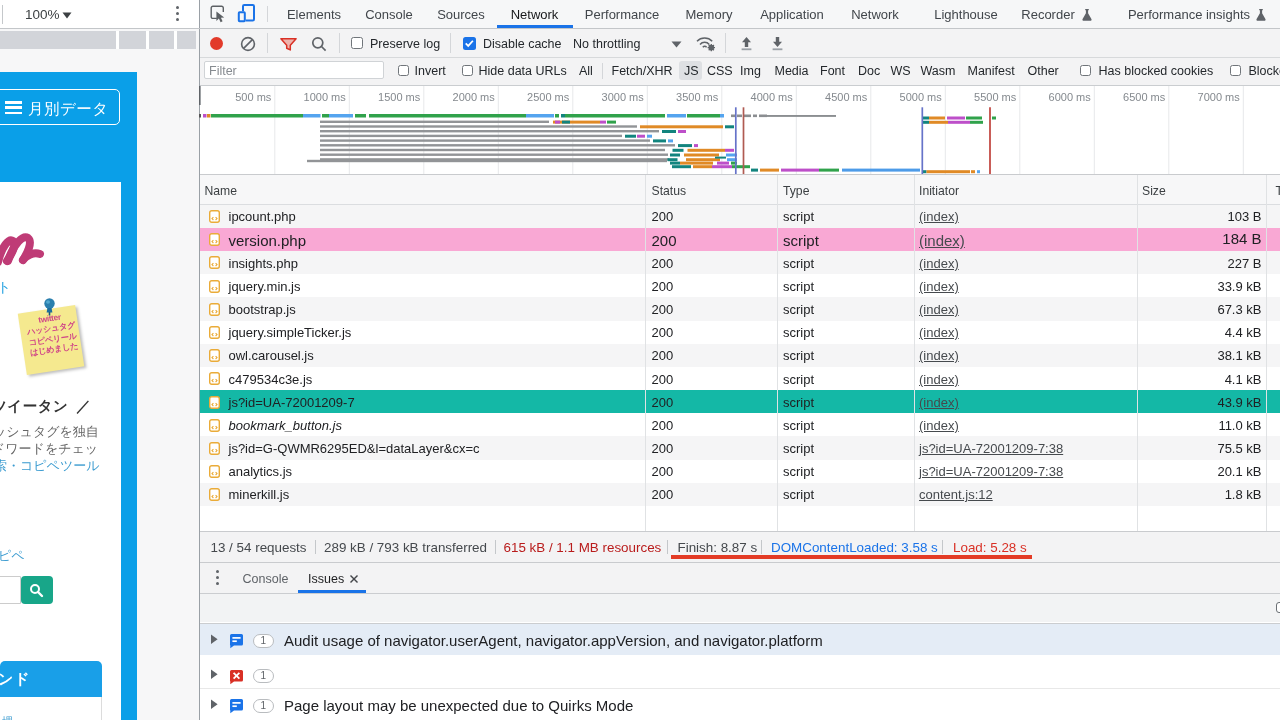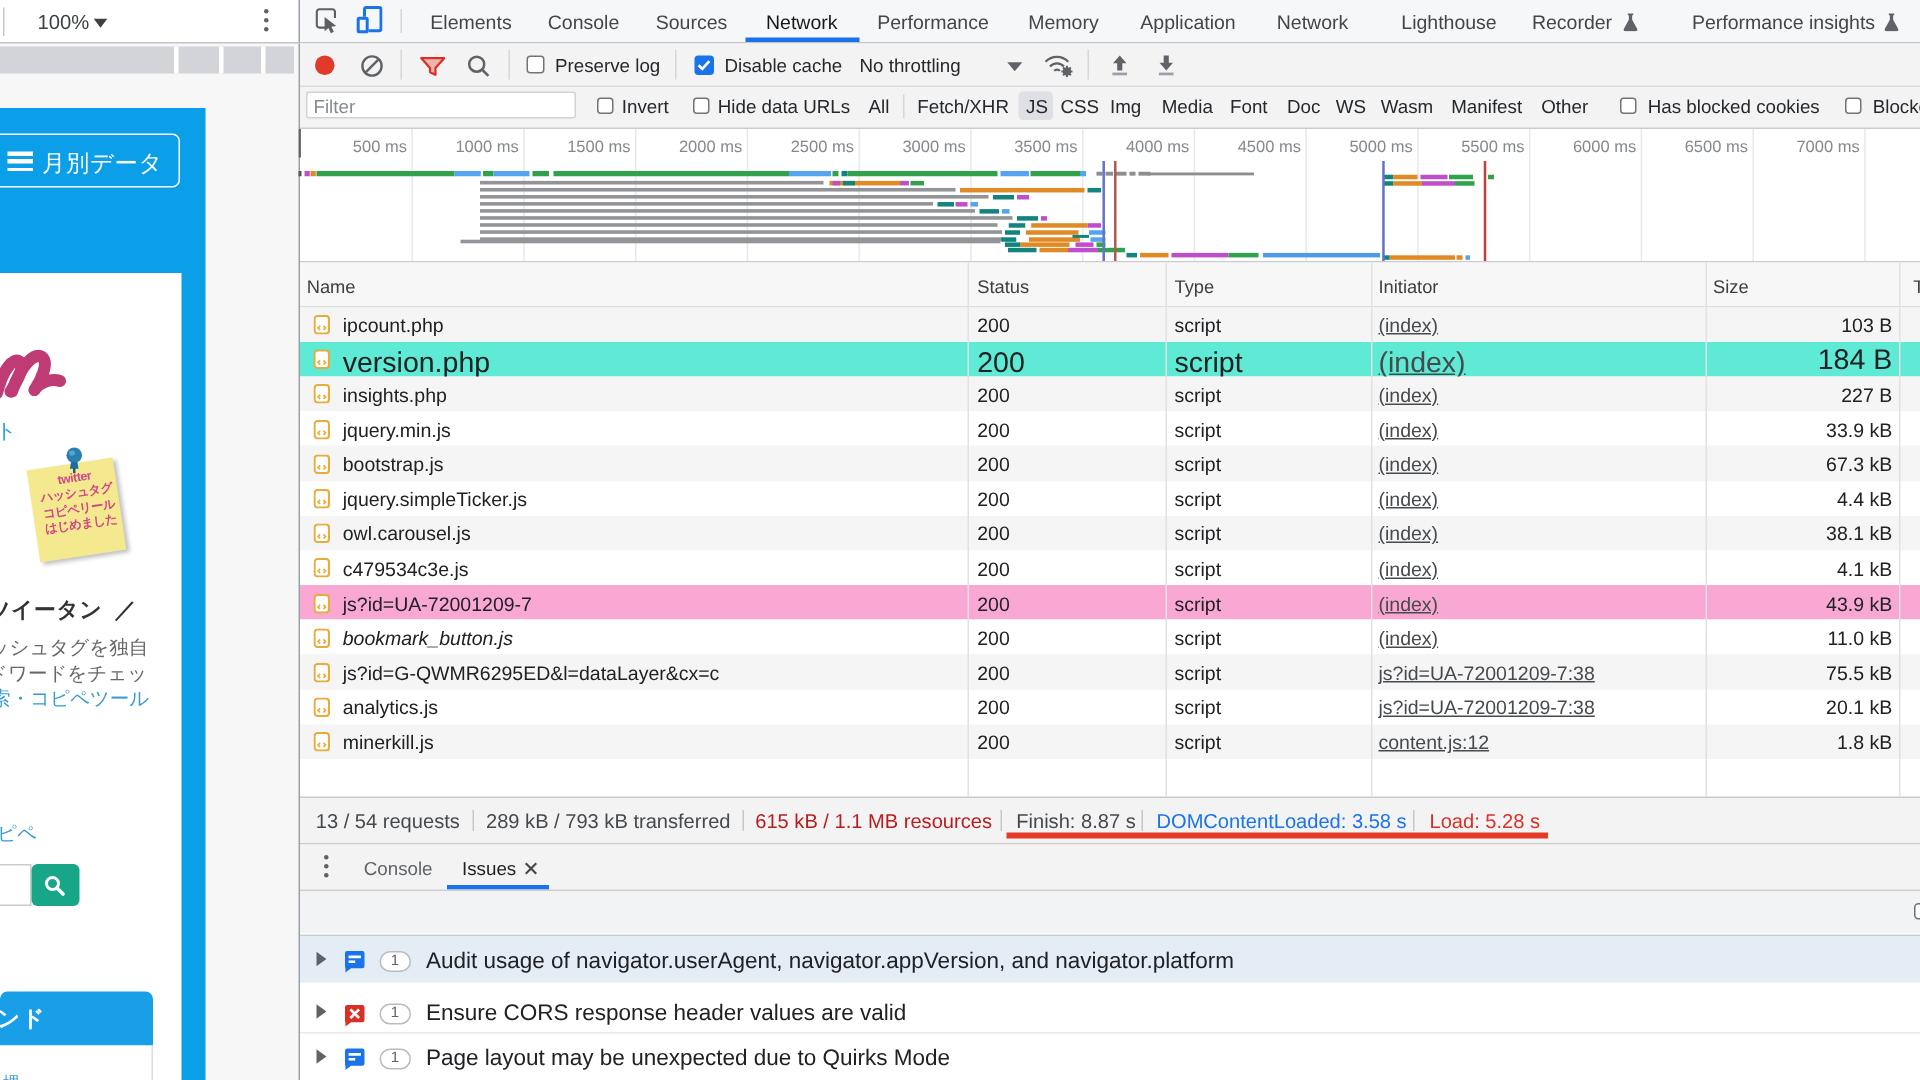--- a/index.html
+++ b/index.html
@@ -358,21 +358,21 @@
  <polyline points="4.4,7.2 3.0,8.6 4.4,10.0"></polyline>
  <polyline points="6.6,7.2 8.0,8.6 6.6,10.0"></polyline>
  </g>
  </svg>
  <span style="position:absolute;left:28.5px;top:4.6px;">ipcount.php</span>
  <span style="position:absolute;left:451.5px;top:4.6px;">200</span>
  <span style="position:absolute;left:583px;top:4.6px;">script</span>
  <span style="position:absolute;left:719px;top:4.6px;color:#464a4e;text-decoration:underline;">(index)</span>
  <span style="position:absolute;right:18.5px;top:4.6px;">103 B</span>
 </div>
-<div style="position:relative;height:23.2px;background:#5eead4;font-size:19px;color:#202124;">
+<div style="position:relative;height:23.2px;background:#f9a8d4;font-size:15px;color:#202124;">
  <svg style="position:absolute;left:9px;top:5.5px;" width="11" height="13" viewBox="0 0 11 13">
  <rect x="0.7" y="0.7" width="9.6" height="11.6" rx="2" fill="#fff" stroke="#eaab38" stroke-width="1.4"></rect>
  <g stroke="#eaab38" stroke-width="1.1" fill="none">
  <polyline points="4.4,7.2 3.0,8.6 4.4,10.0"></polyline>
  <polyline points="6.6,7.2 8.0,8.6 6.6,10.0"></polyline>
  </g>
  </svg>
  <span style="position:absolute;left:28.5px;top:4.6px;">version.php</span>
  <span style="position:absolute;left:451.5px;top:4.6px;">200</span>
  <span style="position:absolute;left:583px;top:4.6px;">script</span>
@@ -456,21 +456,21 @@
  <polyline points="4.4,7.2 3.0,8.6 4.4,10.0"></polyline>
  <polyline points="6.6,7.2 8.0,8.6 6.6,10.0"></polyline>
  </g>
  </svg>
  <span style="position:absolute;left:28.5px;top:4.6px;">c479534c3e.js</span>
  <span style="position:absolute;left:451.5px;top:4.6px;">200</span>
  <span style="position:absolute;left:583px;top:4.6px;">script</span>
  <span style="position:absolute;left:719px;top:4.6px;color:#464a4e;text-decoration:underline;">(index)</span>
  <span style="position:absolute;right:18.5px;top:4.6px;">4.1 kB</span>
 </div>
-<div style="position:relative;height:23.2px;background:#f9a8d4;font-size:13px;color:#202124;">
+<div style="position:relative;height:23.2px;background:#14b8a6;font-size:13px;color:#202124;">
  <svg style="position:absolute;left:9px;top:5.5px;" width="11" height="13" viewBox="0 0 11 13">
  <rect x="0.7" y="0.7" width="9.6" height="11.6" rx="2" fill="#fff" stroke="#eaab38" stroke-width="1.4"></rect>
  <g stroke="#eaab38" stroke-width="1.1" fill="none">
  <polyline points="4.4,7.2 3.0,8.6 4.4,10.0"></polyline>
  <polyline points="6.6,7.2 8.0,8.6 6.6,10.0"></polyline>
  </g>
  </svg>
  <span style="position:absolute;left:28.5px;top:4.6px;">js?id=UA-72001209-7</span>
  <span style="position:absolute;left:451.5px;top:4.6px;">200</span>
  <span style="position:absolute;left:583px;top:4.6px;">script</span>
@@ -594,21 +594,20 @@
       <polygon points="1,0.5 7.6,5.3 1,10.1" fill="#5f6368"></polygon>
     </svg>
 <svg class="abs" style="left:228.6px;top:668.5px;" width="15" height="16" viewBox="0 0 15 16">
 <path d="M1 2.5 A1.5 1.5 0 0 1 2.5 1 H12.5 A1.5 1.5 0 0 1 14 2.5 V11 A1.5 1.5 0 0 1 12.5 12.5 H5 L1.3 15.3 L1.3 12.4 A1.5 1.5 0 0 1 1 11 Z" fill="#d93025"></path>
 <g stroke="#fff" stroke-width="1.8">
         <line x1="4.6" y1="3.9" x2="10.4" y2="9.7"></line>
         <line x1="10.4" y1="3.9" x2="4.6" y2="9.7"></line>
       </g>
 </svg>
 <div class="abs" style="left:253px;top:669px;width:20.5px;height:14px;border:1px solid #b9bcbf;border-radius:7px;background:#fff;font-size:10px;color:#5f6368;text-align:center;line-height:12.5px;">1</div>
-<div class="abs" style="left:284px;top:667px;font-size:15px;color:#202124;">Ensure CORS response header values are valid</div>
 
 <svg class="abs" style="left:210px;top:699px;" width="8" height="11">
       <polygon points="1,0.5 7.6,5.3 1,10.1" fill="#5f6368"></polygon>
     </svg>
 <svg class="abs" style="left:228.6px;top:697.5px;" width="15" height="16" viewBox="0 0 15 16">
 <path d="M1 2.5 A1.5 1.5 0 0 1 2.5 1 H12.5 A1.5 1.5 0 0 1 14 2.5 V11 A1.5 1.5 0 0 1 12.5 12.5 H5 L1.3 15.3 L1.3 12.4 A1.5 1.5 0 0 1 1 11 Z" fill="#1a73e8"></path>
 <line x1="3.4" y1="4.9" x2="11.6" y2="4.9" stroke="#fff" stroke-width="1.7"></line>
 <line x1="3.4" y1="8.2" x2="7.8" y2="8.2" stroke="#fff" stroke-width="1.7"></line>
 </svg>
 <div class="abs" style="left:253px;top:698.5px;width:20.5px;height:14px;border:1px solid #b9bcbf;border-radius:7px;background:#fff;font-size:10px;color:#5f6368;text-align:center;line-height:12.5px;">1</div>

